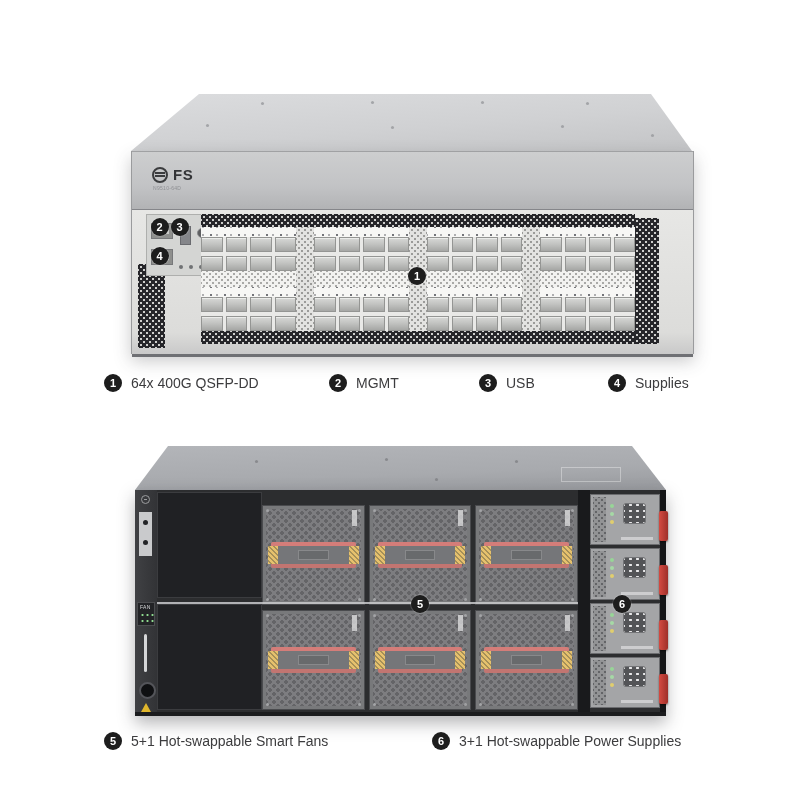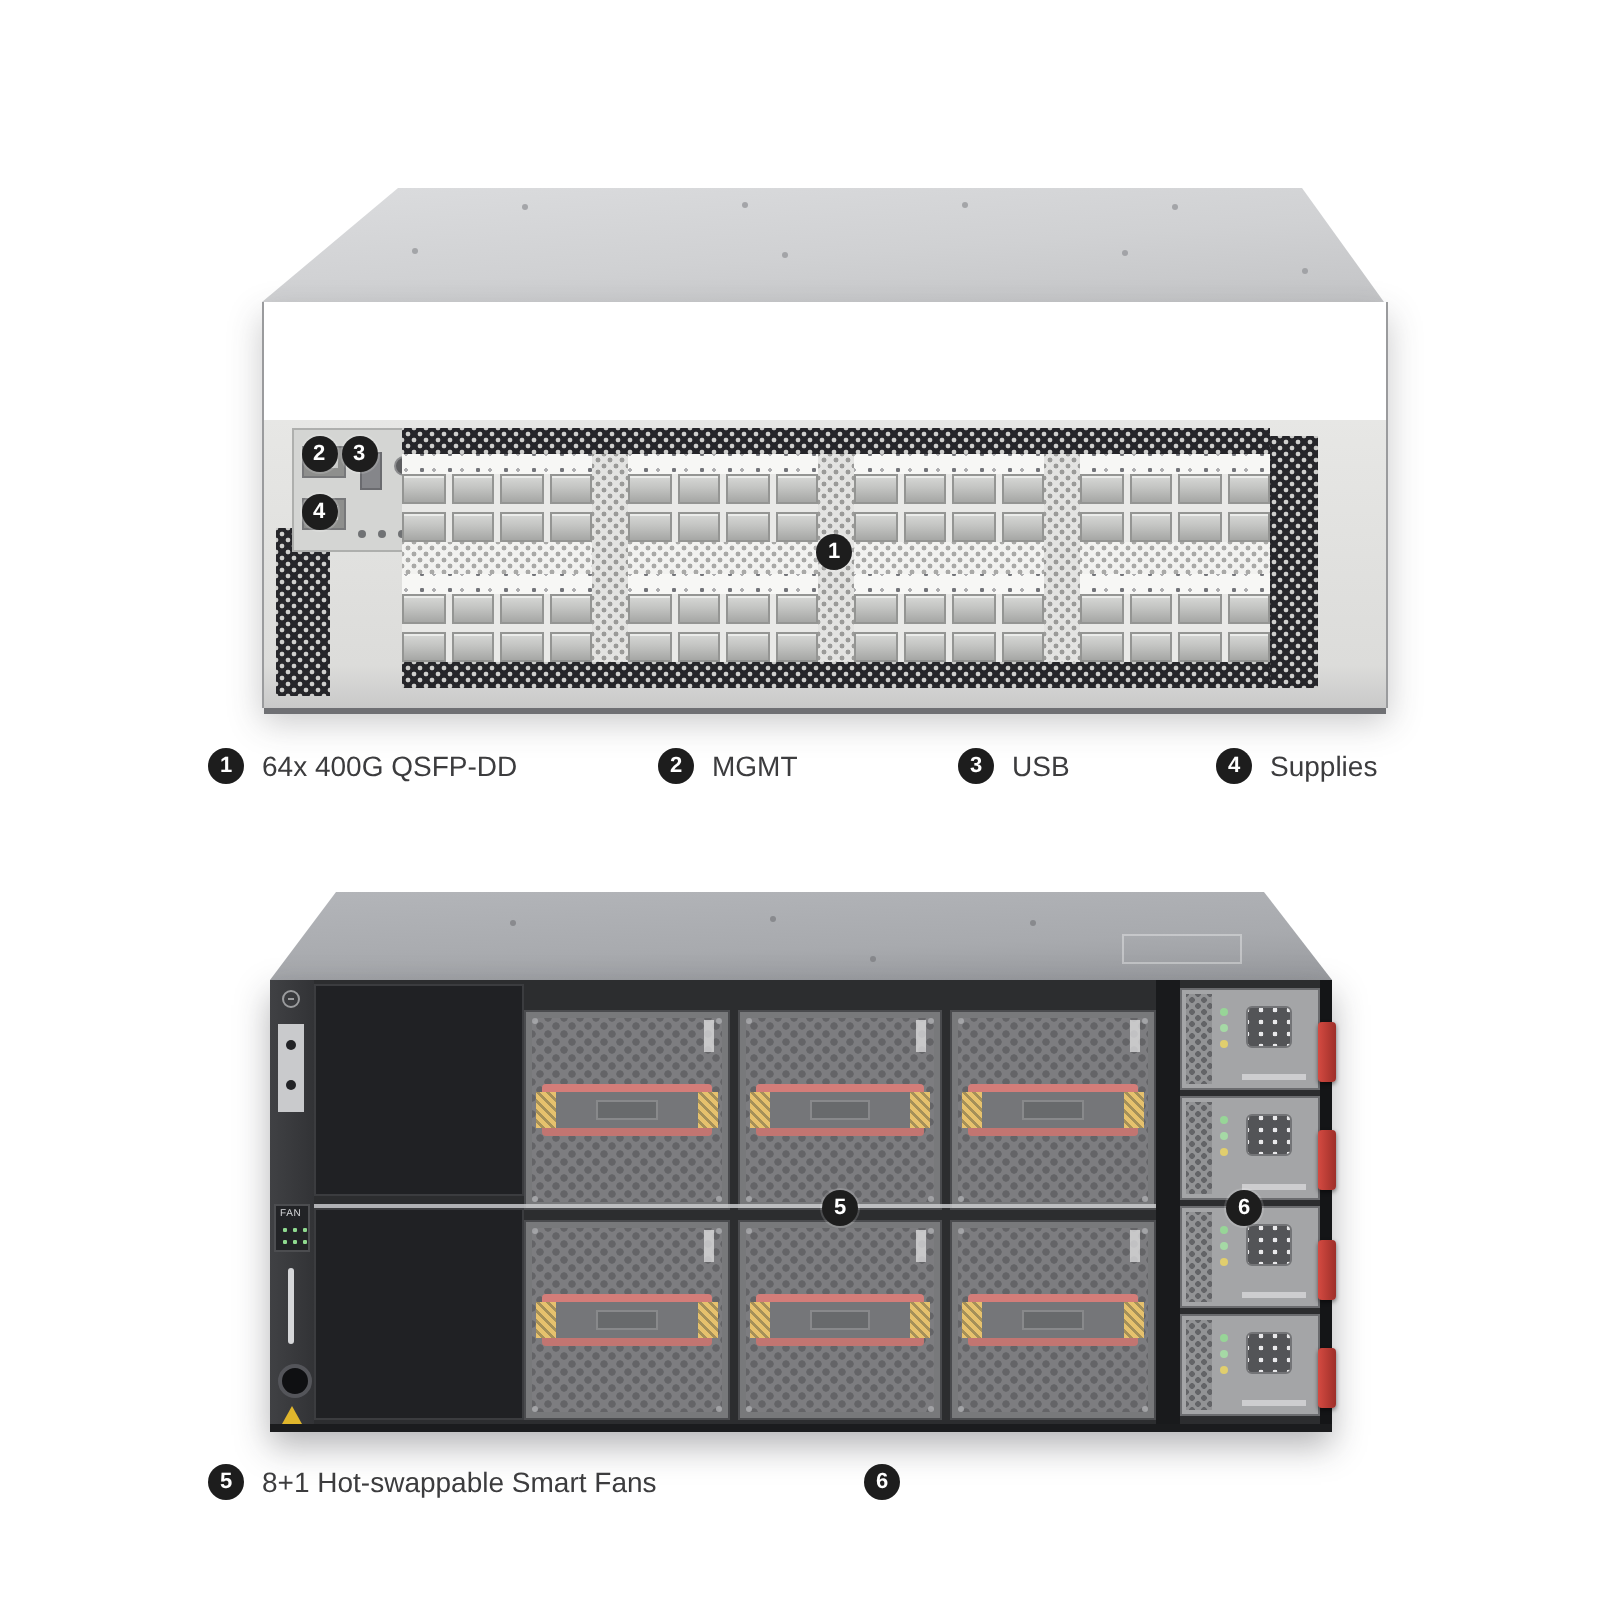--- a/index.html
+++ b/index.html
@@ -155,20 +155,27 @@
     <span class="screw" style="left:240px;top:7px;"></span>
     <span class="screw" style="left:350px;top:7px;"></span>
     <span class="screw" style="left:455px;top:8px;"></span>
     <span class="screw" style="left:75px;top:30px;"></span>
     <span class="screw" style="left:260px;top:32px;"></span>
     <span class="screw" style="left:430px;top:31px;"></span>
     <span class="screw" style="left:520px;top:40px;"></span>
   </div>
 
   <div class="front-face">
+    <div class="brand-band">
+      <div class="fs-logo">
+        <span class="fs-logo-mark"></span>
+        <span class="fs-logo-text">FS</span>
+      </div>
+      <div class="fs-model">N9510-64D</div>
+    </div>
 
     <div class="port-section">
       <div class="vent-left-front hexd"></div>
       <div class="vent-right-front hexd"></div>
 
       <div class="ctrl-panel">
         <div class="mgmt-port"></div>
         <div class="console-port"></div>
         <div class="usb-port"></div>
         <div class="reset-btn"></div>
@@ -468,18 +475,19 @@
         </div>
       </div>
     <div class="rear-rframe"></div>
 
     <div class="badge" style="left:276px;top:105px;">5</div>
     <div class="badge" style="left:478px;top:105px;">6</div>
   </div>
 
   <div class="label-item" style="left:104px;top:732px;">
     <span class="lbadge">5</span>
-    <span class="ltext">8+1 Hot-swappable Smart Fans</span>
+    <span class="ltext">5+1 Hot-swappable Smart Fans</span>
   </div>
   <div class="label-item" style="left:432px;top:732px;">
     <span class="lbadge">6</span>
+    <span class="ltext">3+1 Hot-swappable Power Supplies</span>
   </div>
 </div>
 
 </body></html>

